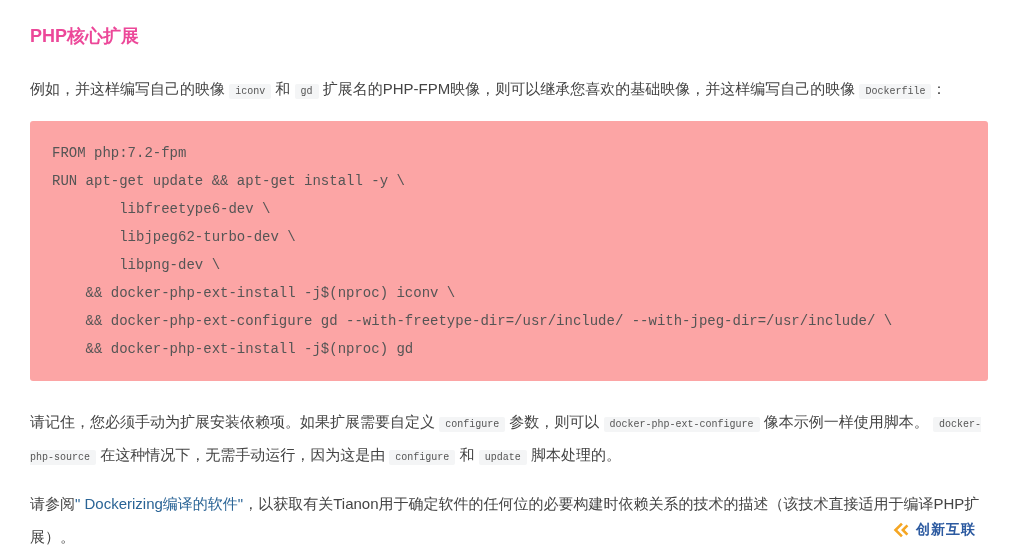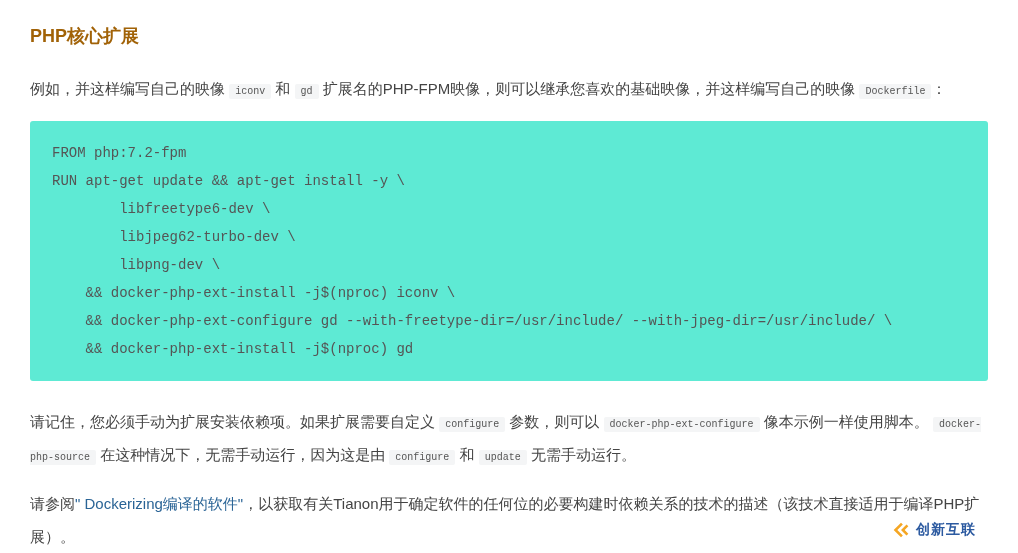--- a/index.html
+++ b/index.html
@@ -10,40 +10,40 @@
     body {
       font-family: -apple-system, BlinkMacSystemFont, "Segoe UI", "PingFang SC", "Microsoft YaHei", sans-serif;
       background: #fff;
       padding: 20px 30px;
       color: #333;
       line-height: 1.8;
       font-size: 15px;
       width: 1018px;
     }
     h3 {
-      color: #a16207;
+      color: #ec4899;
       font-size: 18px;
       font-weight: bold;
       margin-bottom: 20px;
     }
     p {
       color: #444;
       margin-bottom: 16px;
       line-height: 2.2;
     }
     code.inline {
       background: #f4f5f6;
       color: #555;
       padding: 2px 6px;
       font-family: "Consolas", "Monaco", "Courier New", monospace;
       font-size: 10px;
       border-radius: 2px;
     }
     pre.code-block {
-      background: #5eead4;
+      background: #fca5a5;
       padding: 18px 22px;
       margin: 10px 0 24px 0;
       overflow-x: auto;
       border-radius: 3px;
     }
     pre.code-block code {
       font-family: "Consolas", "Monaco", "Courier New", monospace;
       font-size: 14px;
       line-height: 1.85;
       color: #555;
@@ -91,21 +91,21 @@
   <pre class="code-block"><code>FROM php:7.2-fpm
 RUN apt-get update &amp;&amp; apt-get install -y \
         libfreetype6-dev \
         libjpeg62-turbo-dev \
         libpng-dev \
     &amp;&amp; docker-php-ext-install -j$(nproc) iconv \
     &amp;&amp; docker-php-ext-configure gd --with-freetype-dir=/usr/include/ --with-jpeg-dir=/usr/include/ \
     &amp;&amp; docker-php-ext-install -j$(nproc) gd</code></pre>
 
   <p>
-    <span>请记住，您必须手动为扩展安装依赖项。如果扩展需要自定义 </span><code class="inline">configure</code><span> 参数，则可以 </span><code class="inline">docker-php-ext-configure</code><span> 像本示例一样使用脚本。 </span><code class="inline">docker-php-source</code><span> 在这种情况下，无需手动运行，因为这是由 </span><code class="inline">configure</code><span> 和 </span><code class="inline">update</code><span> 无需手动运行。</span>
+    <span>请记住，您必须手动为扩展安装依赖项。如果扩展需要自定义 </span><code class="inline">configure</code><span> 参数，则可以 </span><code class="inline">docker-php-ext-configure</code><span> 像本示例一样使用脚本。 </span><code class="inline">docker-php-source</code><span> 在这种情况下，无需手动运行，因为这是由 </span><code class="inline">configure</code><span> 和 </span><code class="inline">update</code><span> 脚本处理的。</span>
   </p>
 
   <p>
     <span>请参阅</span><a class="link" href="#">" Dockerizing编译的软件"</a><span>，以获取有关Tianon用于确定软件的任何位的必要构建时依赖关系的技术的描述（该技术直接适用于编译PHP扩展）。</span>
   </p>
 
   <div class="logo-wrap">
     <span class="logo-mark">
       <svg viewBox="0 0 24 24" width="22" height="22">
         <path d="M4 12 L12 4 L14 6 L8 12 L14 18 L12 20 Z" fill="#f5a623"></path>

